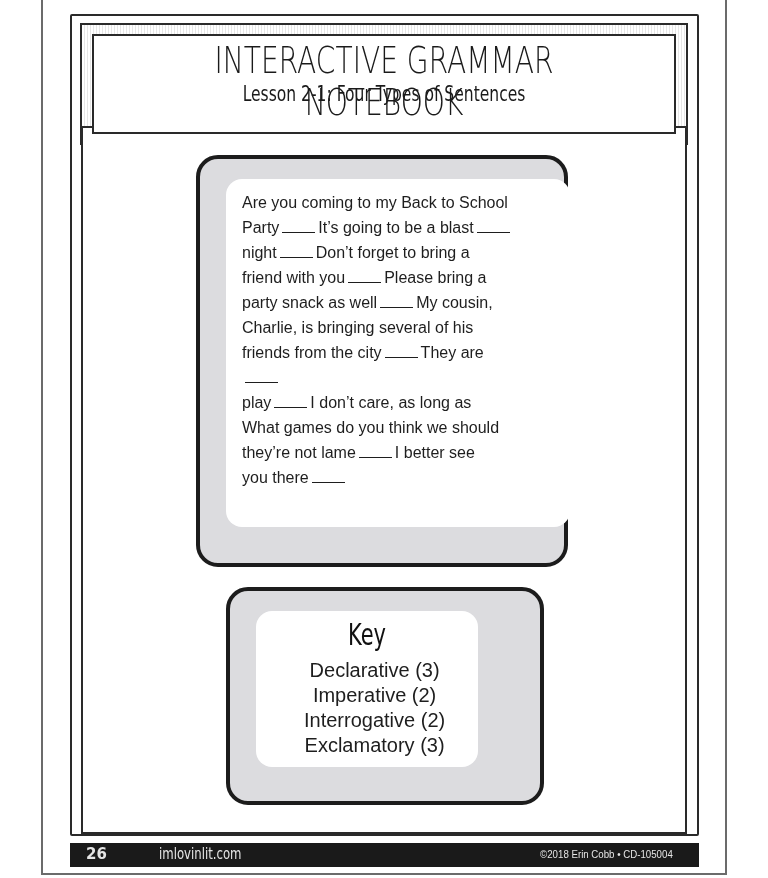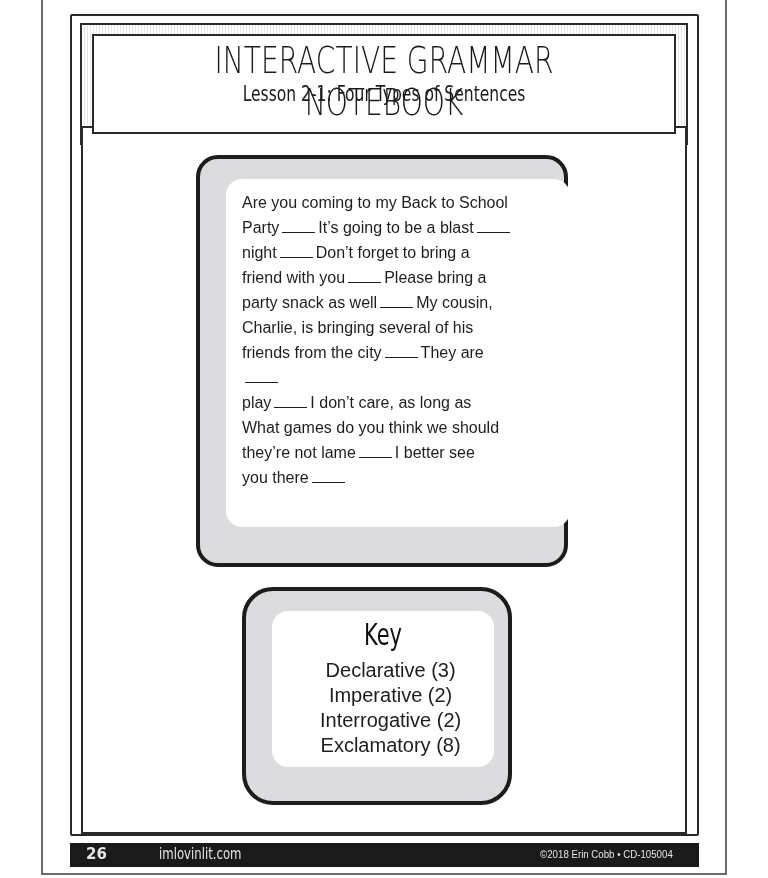--- a/index.html
+++ b/index.html
@@ -15,21 +15,21 @@
   .content-box { position:absolute; left:81px; top:126px; width:606px; height:708px; border:2px solid #2a2a2a; box-sizing:border-box; background:#fff; }
 
   .card { position:absolute; background:#dcdcdf; border:4px solid #1c1c1c; border-radius:22px; box-sizing:border-box; }
   .card-inner { position:absolute; background:#fff; border-radius:16px; }
   .passage-card { left:196px; top:155px; width:372px; height:412px; }
   .passage-inner { left:26px; top:20px; width:314px; height:348px;padding-left:30px; }
   .passage-lines { position:absolute; left:16px; top:11px; font-family:"Liberation Sans", sans-serif; font-size:16px; line-height:25px; color:#1e1e1e; }
   .passage-line { white-space:nowrap; }
   .blank { display:inline-block; width:33px; border-bottom:1.5px solid #1e1e1e; height:12px; vertical-align:baseline; margin:0 3px; }
 
-  .key-card { left:242px; top:587px; width:270px; height:218px;border-radius:31px; }
+  .key-card { left:226px; top:587px; width:318px; height:218px; }
   .key-inner { left:26px; top:20px; width:222px; height:156px; }
   .key-title { position:absolute; left:0; right:0; top:7px; text-align:center; font-family:"DejaVu Sans", sans-serif; font-size:30px; color:#111; transform:scaleX(0.7); line-height:34px; }
   .key-list { position:absolute; left:48px; top:47px; font-family:Liberation Sans, sans-serif; font-size:20px; line-height:25px; color:#1e1e1e;text-align:center; }
   .key-item { white-space:nowrap; }
 
   .footer-bar { position:absolute; left:70px; top:843px; width:629px; height:24px; background:#1a1a1a; color:#e5e5e5; }
   .page-num { position:absolute; left:16px; top:2px; font-family:"DejaVu Sans", sans-serif; font-weight:bold; font-size:15px; }
   .site { position:absolute; left:89px; top:2px; font-family:"DejaVu Sans", sans-serif; font-size:15px; transform:scaleX(0.78); transform-origin:left; }
   .copyright { position:absolute; right:26px; top:5px; font-family:"Liberation Sans", sans-serif; font-size:11px; transform:scaleX(0.88); transform-origin:right; }
 </style>
@@ -67,21 +67,21 @@
   </div>
 </div>
 
 <div class="card key-card">
   <div class="card-inner key-inner">
     <div class="key-title">Key</div>
     <div class="key-list">
       <div class="key-item">Declarative (3)</div>
       <div class="key-item">Imperative (2)</div>
       <div class="key-item">Interrogative (2)</div>
-      <div class="key-item">Exclamatory (8)</div>
+      <div class="key-item">Exclamatory (3)</div>
     </div>
   </div>
 </div>
 
 <div class="footer-bar">
   <span class="page-num">26</span>
   <span class="site">imlovinlit.com</span>
   <span class="copyright">©2018 Erin Cobb • CD-105004</span>
 </div>
 

